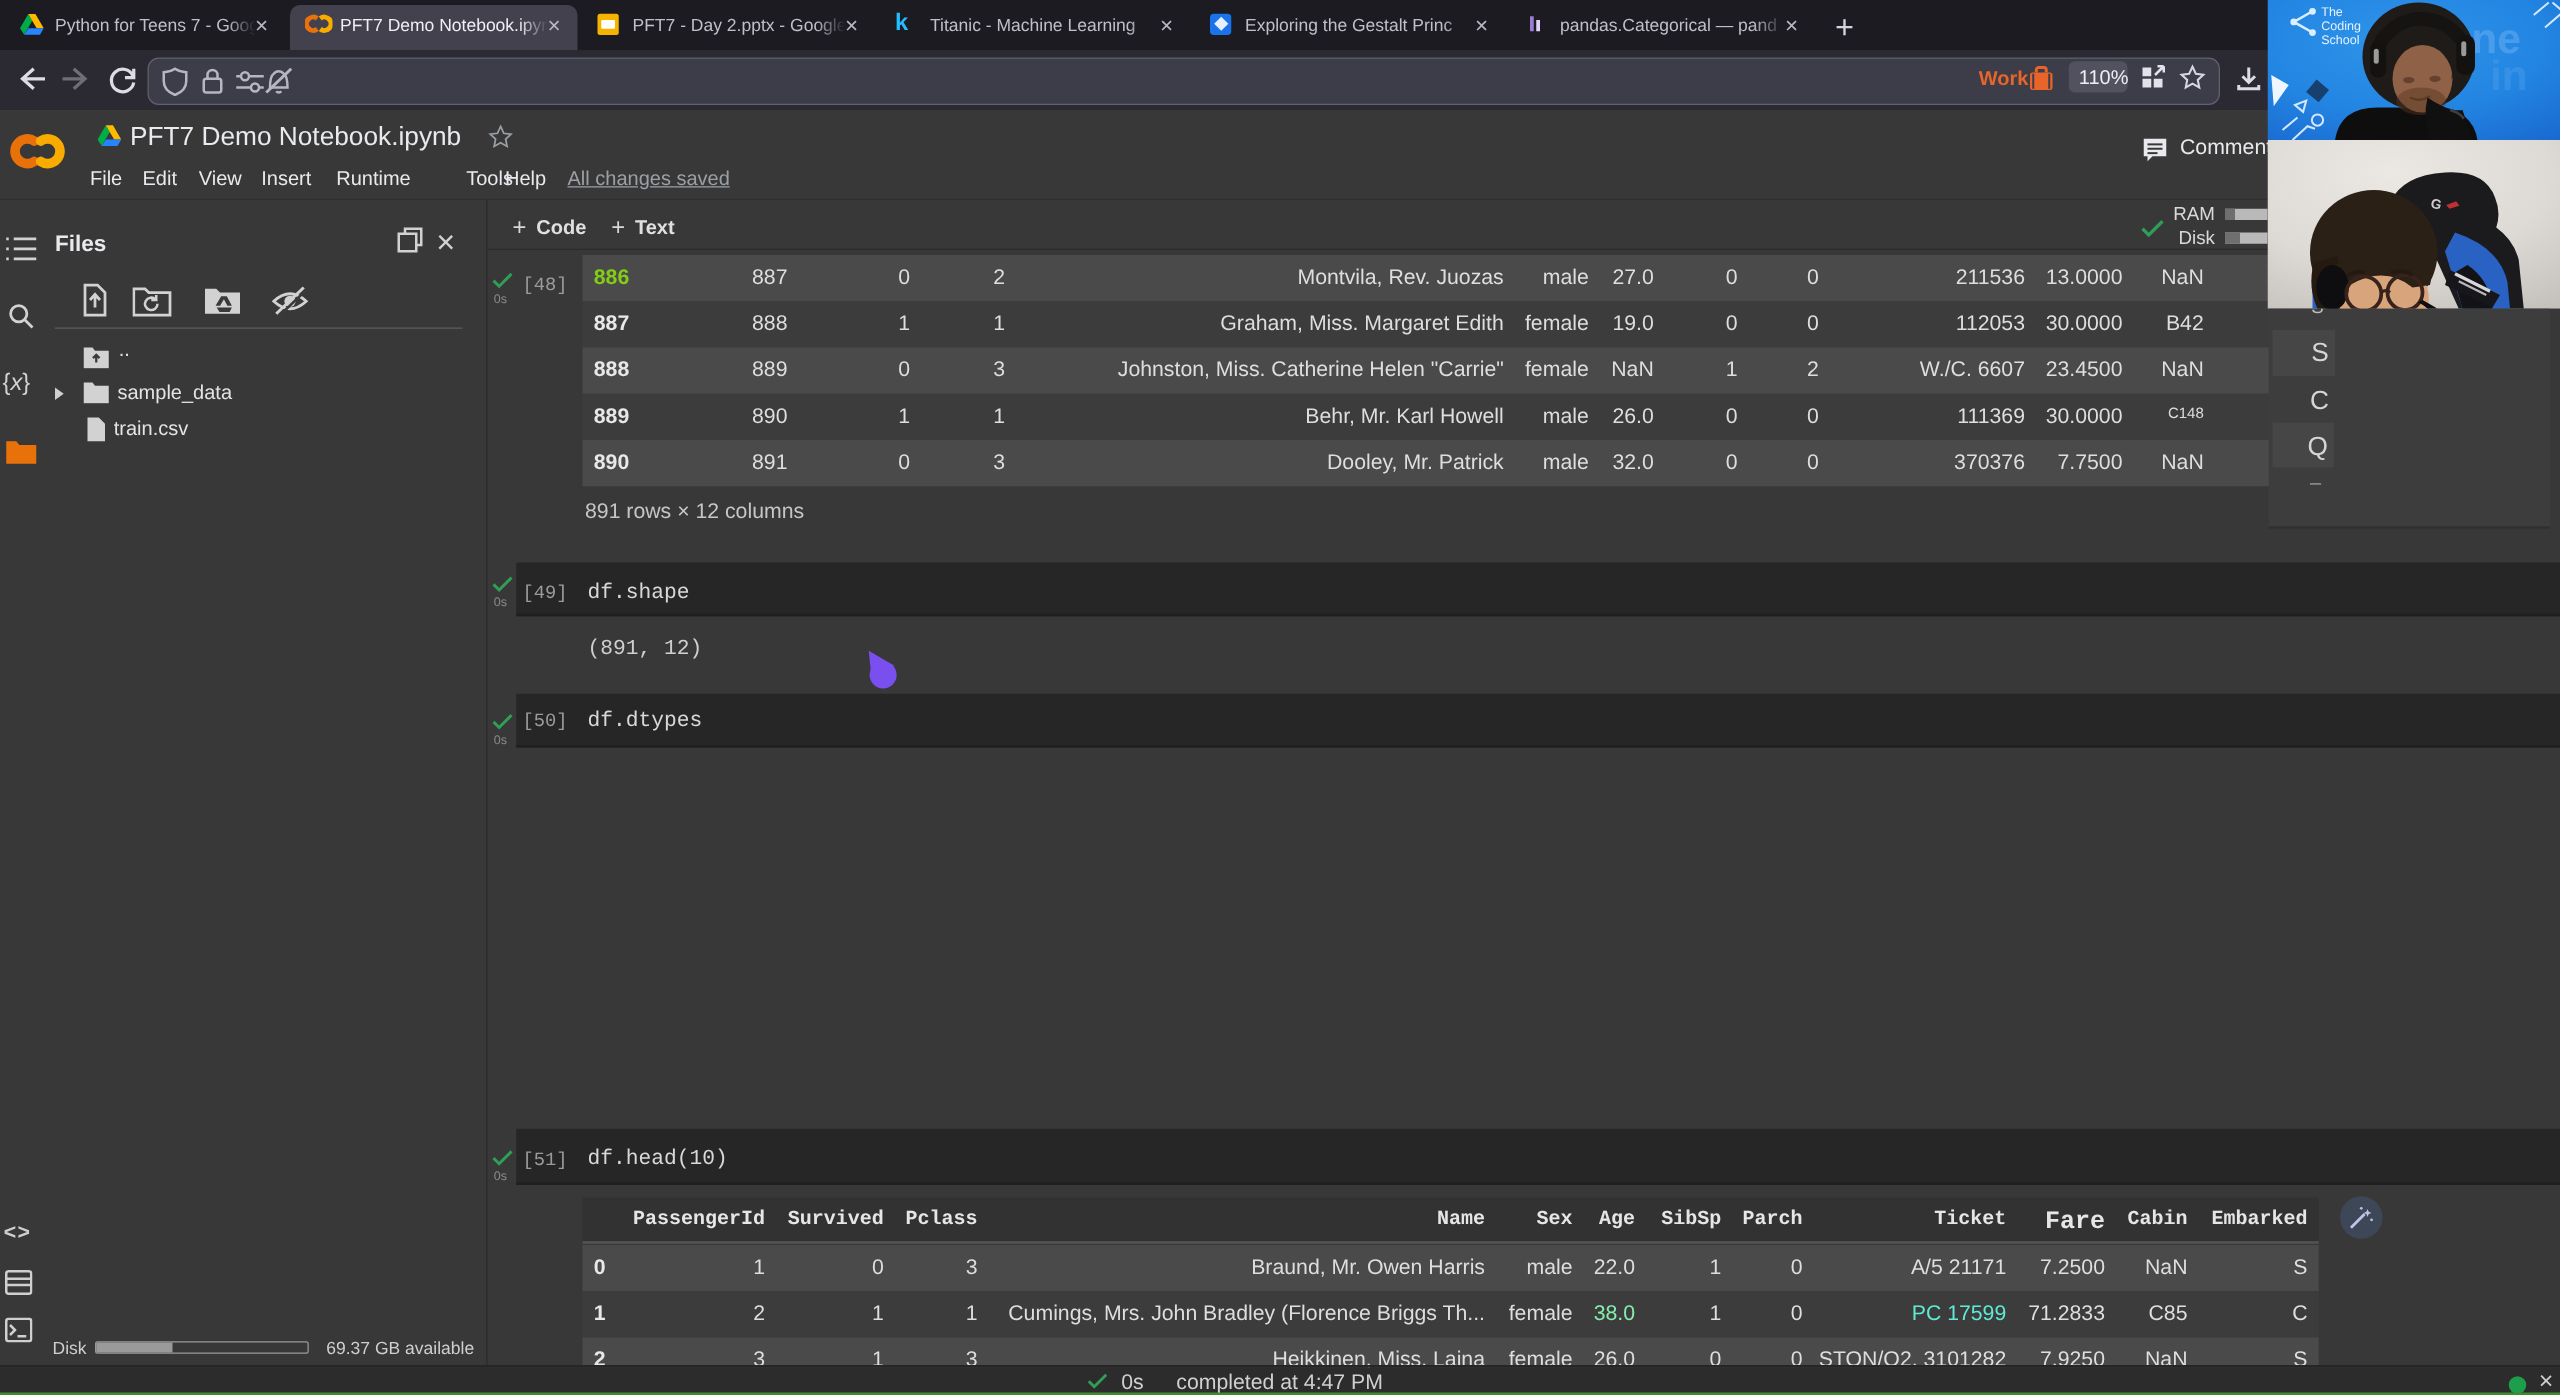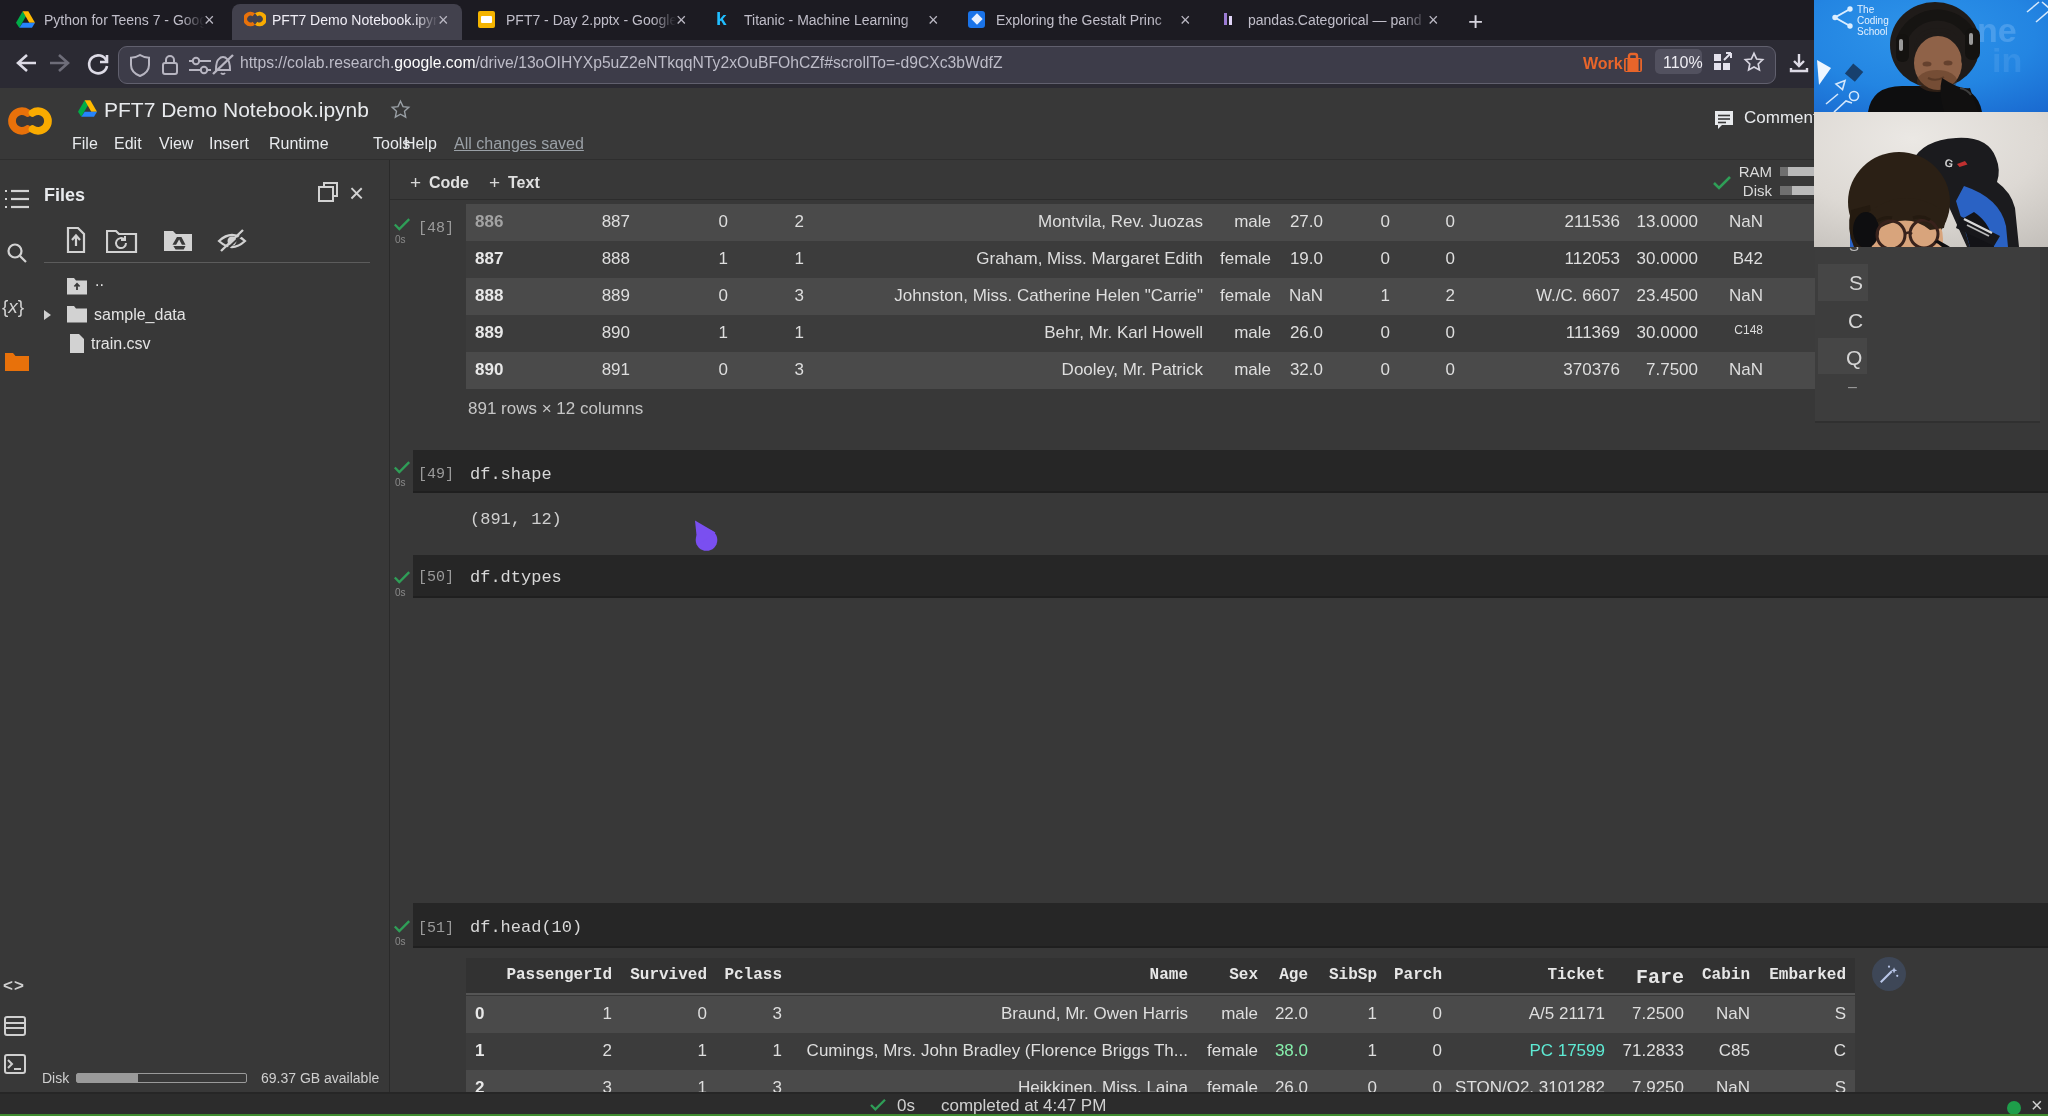--- a/index.html
+++ b/index.html
@@ -66,21 +66,20 @@
       <line x1="2" y1="6" x2="24" y2="6" stroke="#b7b5c1" stroke-width="2"></line>
       <circle cx="9" cy="6" r="3.2" fill="#3d3c49" stroke="#b7b5c1" stroke-width="2"></circle>
       <line x1="2" y1="15" x2="24" y2="15" stroke="#b7b5c1" stroke-width="2"></line>
       <circle cx="17" cy="15" r="3.2" fill="#3d3c49" stroke="#b7b5c1" stroke-width="2"></circle>
     </svg>
 <svg class="a" style="left:210px;top:52px" width="26" height="26" viewBox="0 0 26 26">
       <path d="M6 18 q0 -9 3 -11 q1.5 -2 4 -2 q2.5 0 4 2 q3 2 3 11 Z" fill="none" stroke="#b7b5c1" stroke-width="2"></path>
       <path d="M11 21 a2.5 2.5 0 0 0 4 0" stroke="#b7b5c1" stroke-width="2" fill="none"></path>
       <line x1="3" y1="22" x2="23" y2="3" stroke="#b7b5c1" stroke-width="2.4"></line>
     </svg>
-<div class="a" style="left:240px;top:54px;font-size:15.7px;letter-spacing:0px;color:#bdbcc8;white-space:pre;">https://colab.research.<span style="color:#fefefe">google.com</span>/drive/13oOIHYXp5uZ2eNTkqqNTy2xOuBFOhCZf#scrollTo=-d9CXc3bWdfZ</div>
 <div class="a" style="left:1583px;top:55px;font-size:16px;color:#e8652a;white-space:pre;font-weight:bold;">Work</div>
 <svg class="a" style="left:1622px;top:52px" width="22" height="22" viewBox="0 0 22 22">
       <rect x="2" y="6" width="18" height="14" rx="2" fill="#e8652a"></rect>
       <path d="M7 6 V4 a2 2 0 0 1 2 -2 h4 a2 2 0 0 1 2 2 V6" fill="none" stroke="#e8652a" stroke-width="2.4"></path>
       <line x1="4.6" y1="7" x2="4.6" y2="19" stroke="#3d3c49" stroke-width="1.6"></line>
       <line x1="17.4" y1="7" x2="17.4" y2="19" stroke="#3d3c49" stroke-width="1.6"></line>
     </svg>
 <div class="a" style="left:1655px;top:49px;width:47px;height:25px;background:#52515f;border-radius:5px;"></div>
 <div class="a" style="left:1663px;top:54px;font-size:16px;color:#eeedf3;white-space:pre;">110%</div>
 <svg class="a" style="left:1712px;top:52px" width="22" height="20" viewBox="0 0 22 20">
@@ -211,21 +210,21 @@
 <svg class="a" style="left:1712px;top:175px" width="20" height="16" viewBox="0 0 20 16">
       <path d="M2 8 L7 13 L18 2" stroke="#2f9e57" stroke-width="2.6" fill="none"></path>
     </svg>
 <div class="a" style="right:276px;top:163px;font-size:15px;color:#dadada;white-space:pre;">RAM</div>
 <div class="a" style="right:276px;top:182px;font-size:15px;color:#dadada;white-space:pre;">Disk</div>
 <div class="a" style="left:1780px;top:167px;width:34px;height:9px;background:#b9b9b9;"></div>
 <div class="a" style="left:1780px;top:167px;width:8px;height:9px;background:#6f6f6f;"></div>
 <div class="a" style="left:1780px;top:186px;width:34px;height:9px;background:#b9b9b9;"></div>
 <div class="a" style="left:1780px;top:186px;width:12px;height:9px;background:#6f6f6f;"></div>
 <div class="a" style="left:466px;top:204px;width:1389px;height:37px;background:#4a4a4a;"></div>
-<div class="a" style="left:475px;top:212px;font-size:17px;color:#a3a3a3;white-space:pre;font-weight:bold;">886</div>
+<div class="a" style="left:475px;top:212px;font-size:17px;color:#84cc16;white-space:pre;font-weight:bold;">886</div>
 <div class="a" style="right:1418px;top:212px;font-size:17px;color:#dedede;white-space:pre;">887</div>
 <div class="a" style="right:1320px;top:212px;font-size:17px;color:#dedede;white-space:pre;">0</div>
 <div class="a" style="right:1244px;top:212px;font-size:17px;color:#dedede;white-space:pre;">2</div>
 <div class="a" style="right:845px;top:212px;font-size:17px;color:#dedede;white-space:pre;">Montvila, Rev. Juozas</div>
 <div class="a" style="right:777px;top:212px;font-size:17px;color:#dedede;white-space:pre;">male</div>
 <div class="a" style="right:725px;top:212px;font-size:17px;color:#dedede;white-space:pre;">27.0</div>
 <div class="a" style="right:658px;top:212px;font-size:17px;color:#dedede;white-space:pre;">0</div>
 <div class="a" style="right:593px;top:212px;font-size:17px;color:#dedede;white-space:pre;">0</div>
 <div class="a" style="right:428px;top:212px;font-size:17px;color:#dedede;white-space:pre;">211536</div>
 <div class="a" style="right:350px;top:212px;font-size:17px;color:#dedede;white-space:pre;">13.0000</div>

